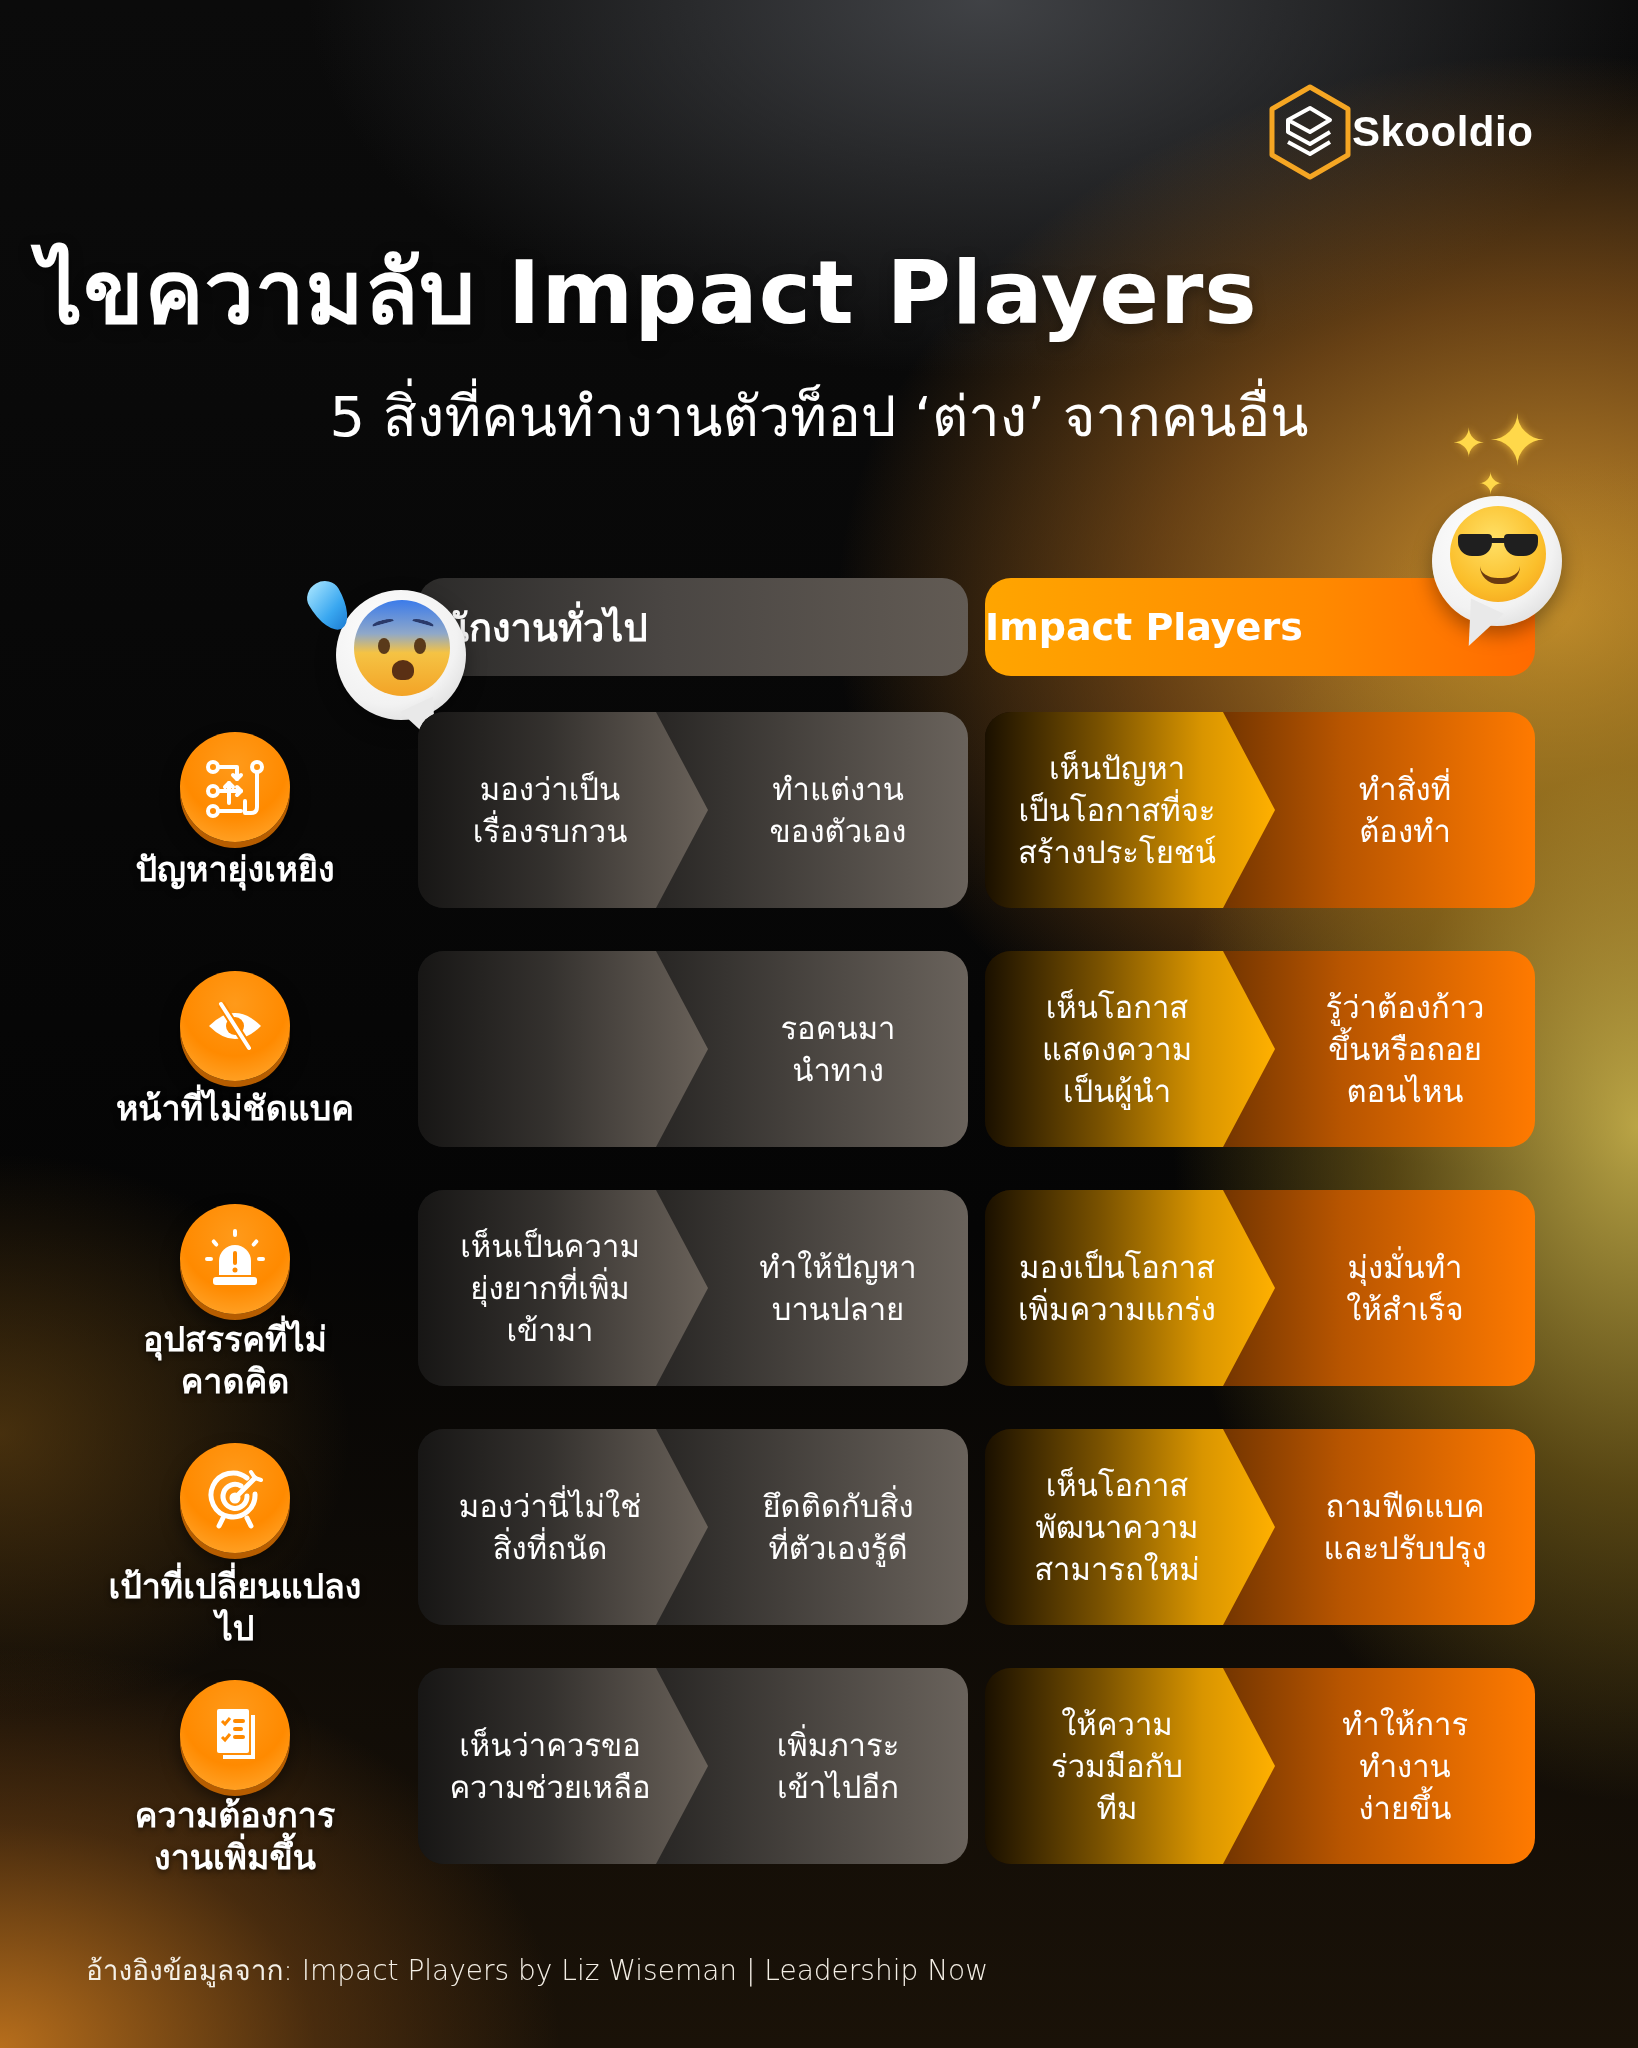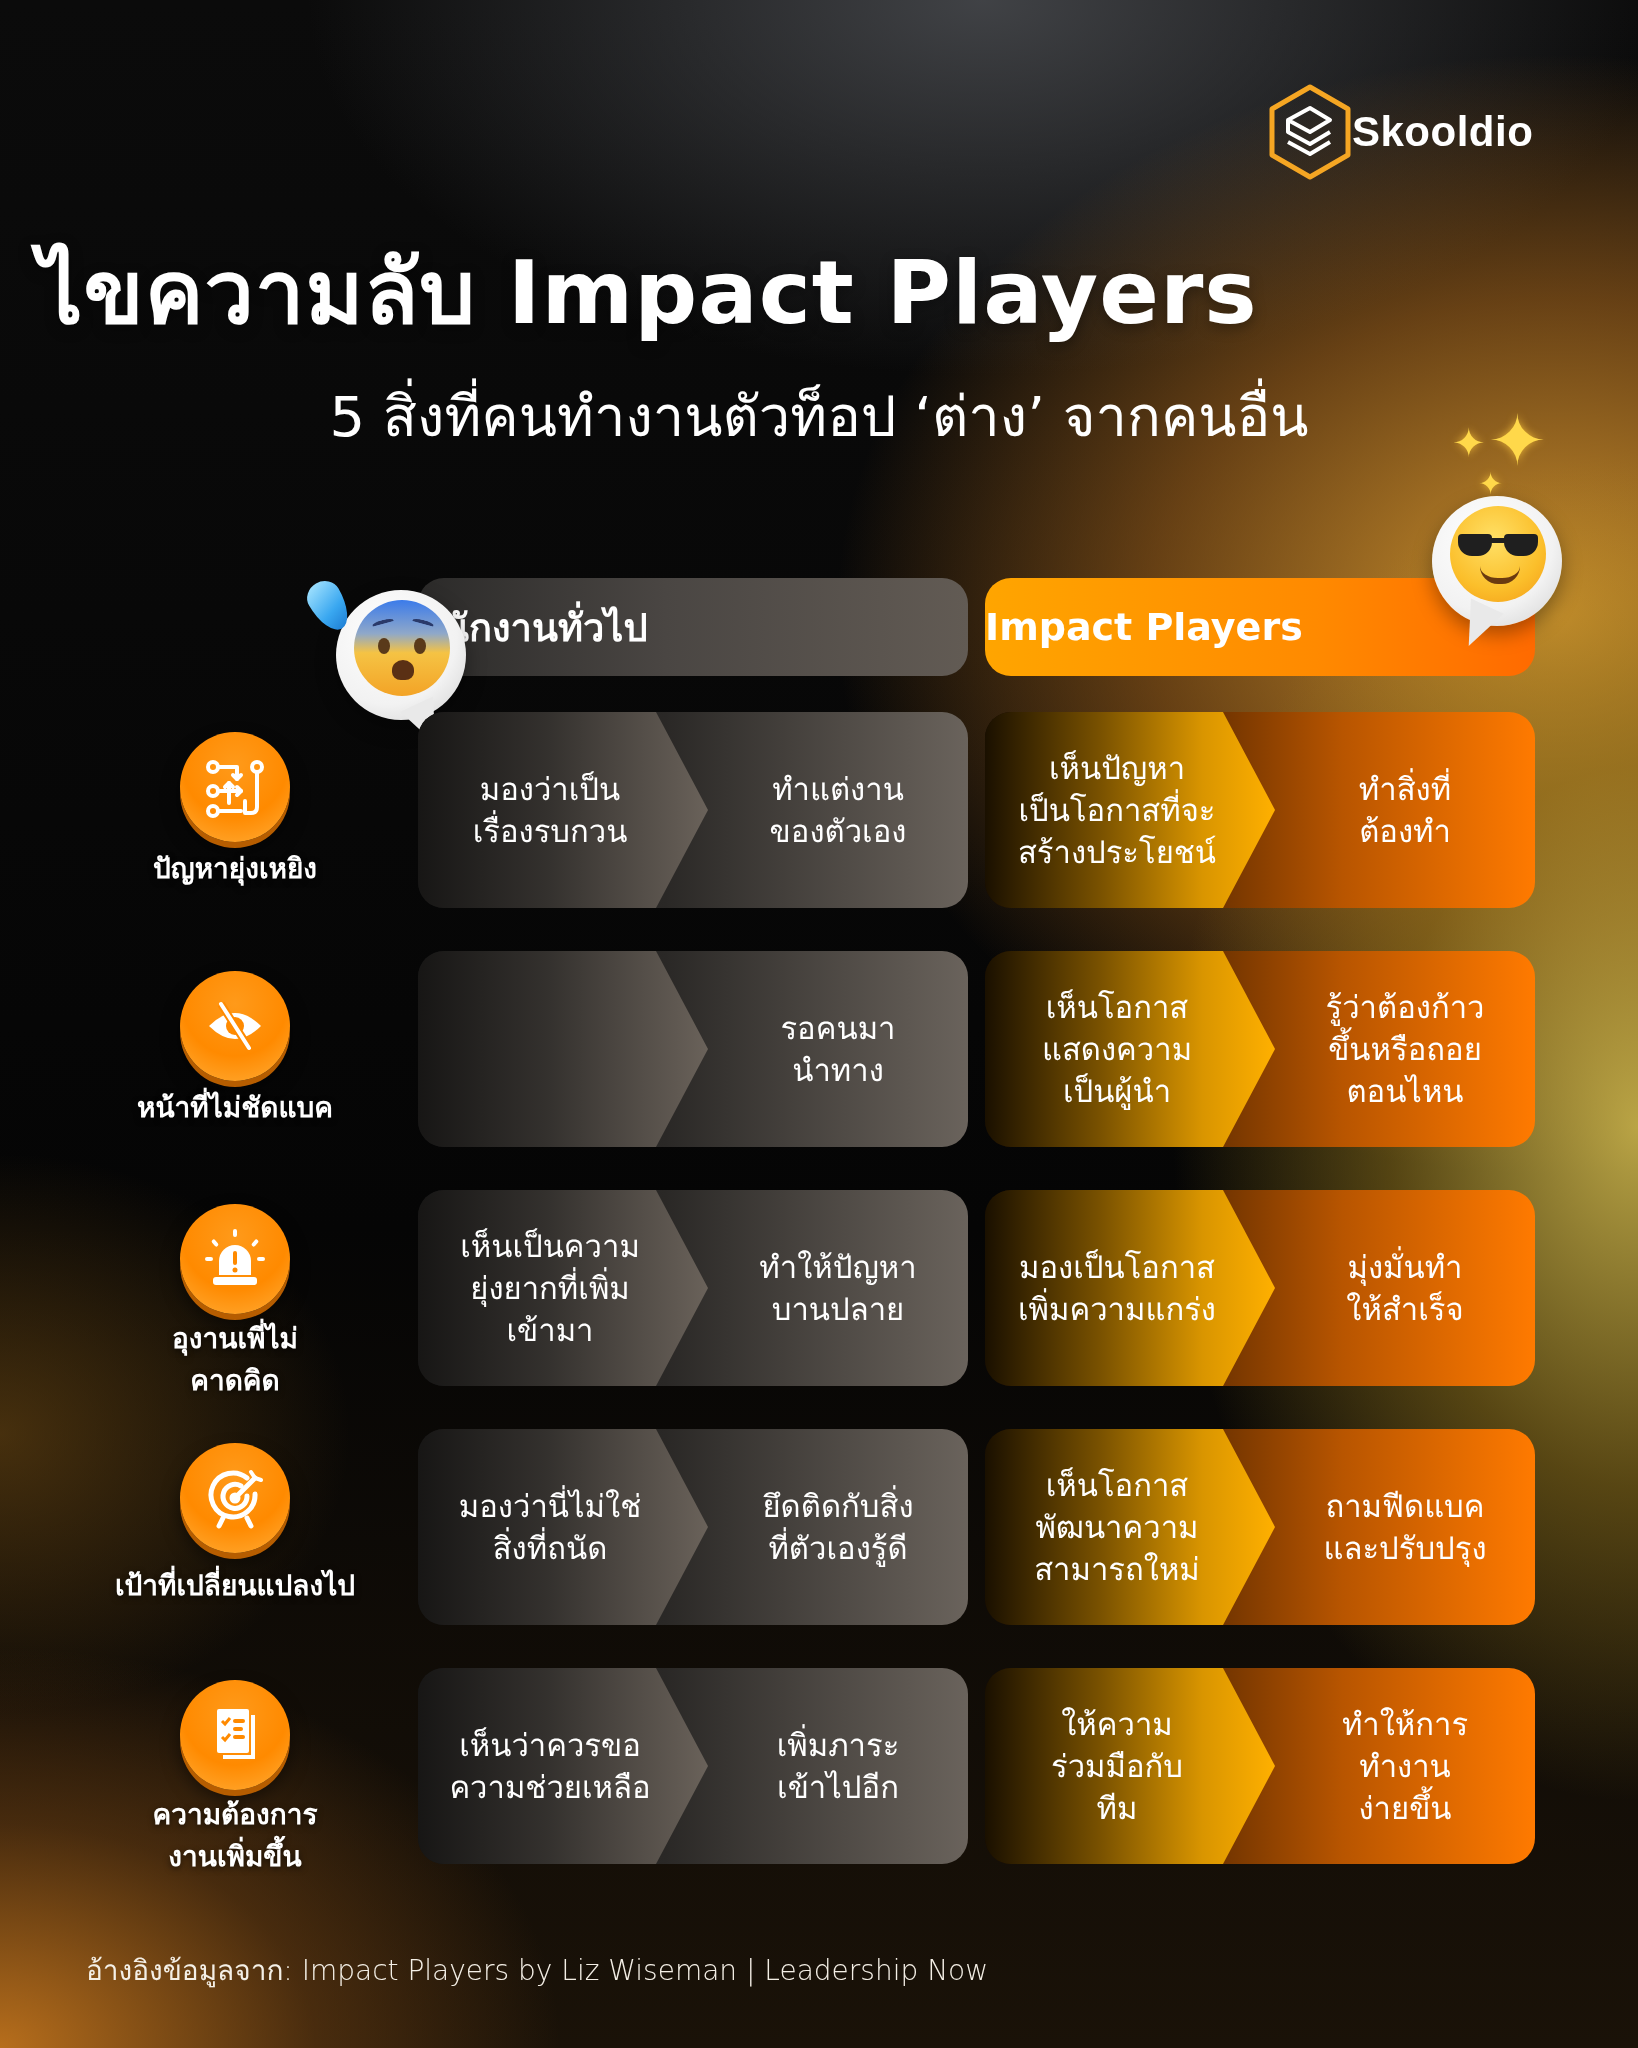--- a/index.html
+++ b/index.html
@@ -84,21 +84,21 @@
   .cat { position: absolute; left: 90px; width: 290px; text-align: center; }
   .cat-icon {
     position: absolute; left: 90px; top: 0; width: 110px; height: 110px; border-radius: 50%;
     background: radial-gradient(circle at 50% 30%, #ff9a1a 0%, #ff8a00 55%, #ffae3a 100%);
     box-shadow: 0 6px 0 #b65d00, 0 10px 18px rgba(0,0,0,0.5);
     display: flex; align-items: center; justify-content: center;
   }
   .cat-icon svg { width: 64px; height: 64px; }
   .cat-label {
     position: absolute; left: 0; width: 290px; text-align: center;
-    font-family: "DejaVu Sans", sans-serif; font-weight: 700; font-size: 28px; line-height: 42px; color: #fff;
+    font-family: "DejaVu Sans", sans-serif; font-weight: 700; font-size: 34px; line-height: 42px; color: #fff;
     text-shadow: 0 2px 6px rgba(0,0,0,0.6);
   }
 
   .pair { position: absolute; top: 0; width: 550px; height: 196px; border-radius: 26px; overflow: hidden; }
   .pair.normal { left: 418px; background: linear-gradient(90deg, #121212 0%, #2a2826 45%, #6a635c 100%); }
   .pair.impact { left: 985px; background: linear-gradient(90deg, #140800 0%, #4a2200 30%, #b85500 65%, #ff7a00 100%); }
   .arrow-shape {
     position: absolute; left: 0; top: 0; width: 290px; height: 196px;
     clip-path: polygon(0 0, 238px 0, 290px 98px, 238px 196px, 0 196px);
   }
@@ -238,21 +238,21 @@
         <rect x="10" y="12" width="4" height="8" rx="2" transform="rotate(-40 12 16)"></rect>
         <rect x="50" y="12" width="4" height="8" rx="2" transform="rotate(40 52 16)"></rect>
         <rect x="2" y="30" width="8" height="4" rx="2"></rect>
           <rect x="54" y="30" width="8" height="4" rx="2"></rect>
         <path d="M16 48 V34 A16 16 0 0 1 48 34 V48 Z"></path>
         <rect x="10" y="50" width="44" height="8" rx="3"></rect>
         <rect x="30" y="24" width="4" height="14" rx="2" fill="#ff8a00"></rect>
         <circle cx="32" cy="43" r="2.5" fill="#ff8a00"></circle>
       </svg>
     </div>
-    <div class="cat-label" style="top:128px;">อุงานเพี่ไม่
+    <div class="cat-label" style="top:128px;">อุปสรรคที่ไม่
 คาดคิด</div>
   </div>
   <div class="pair normal">
     <div class="arrow-shape"></div>
     <div class="cell a">เห็นเป็นความ
 ยุ่งยากที่เพิ่ม
 เข้ามา</div>
     <div class="cell b">ทำให้ปัญหา
 บานปลาย</div>
   </div>

